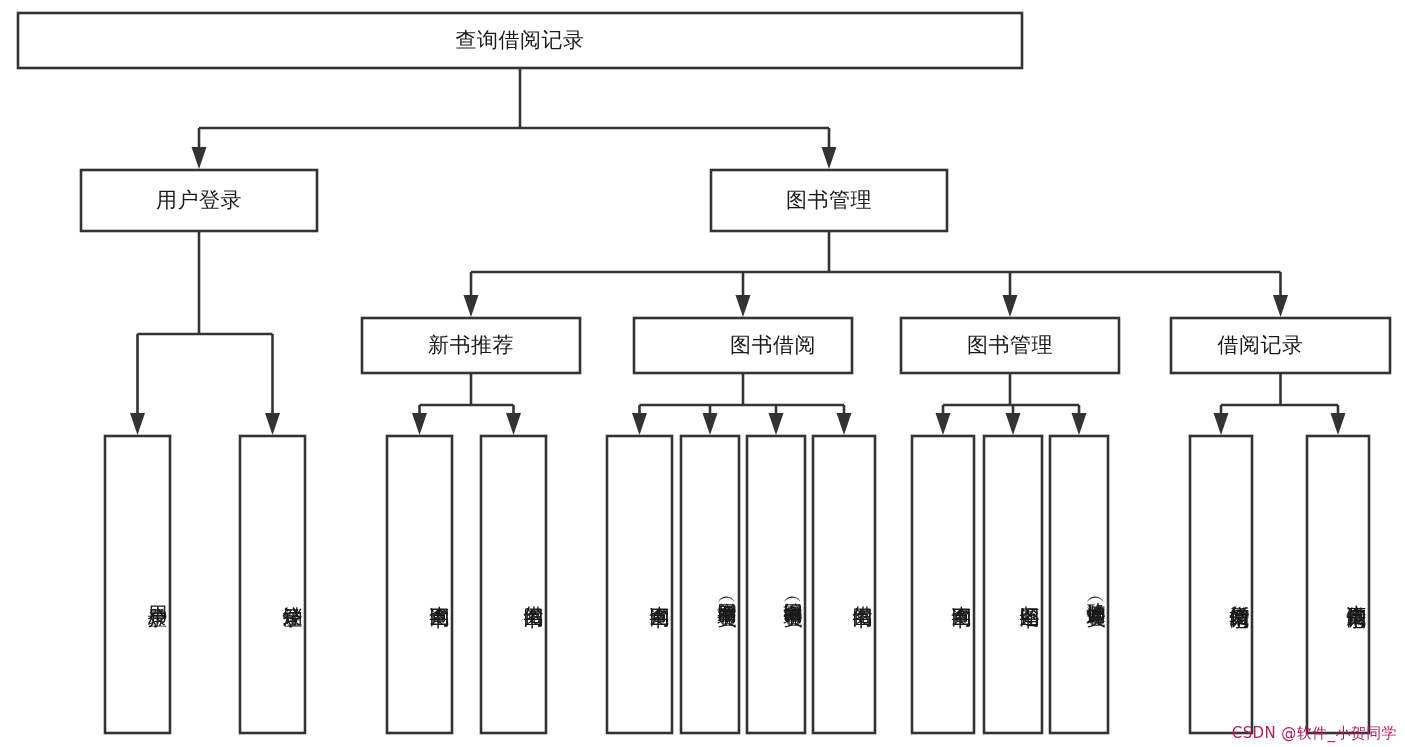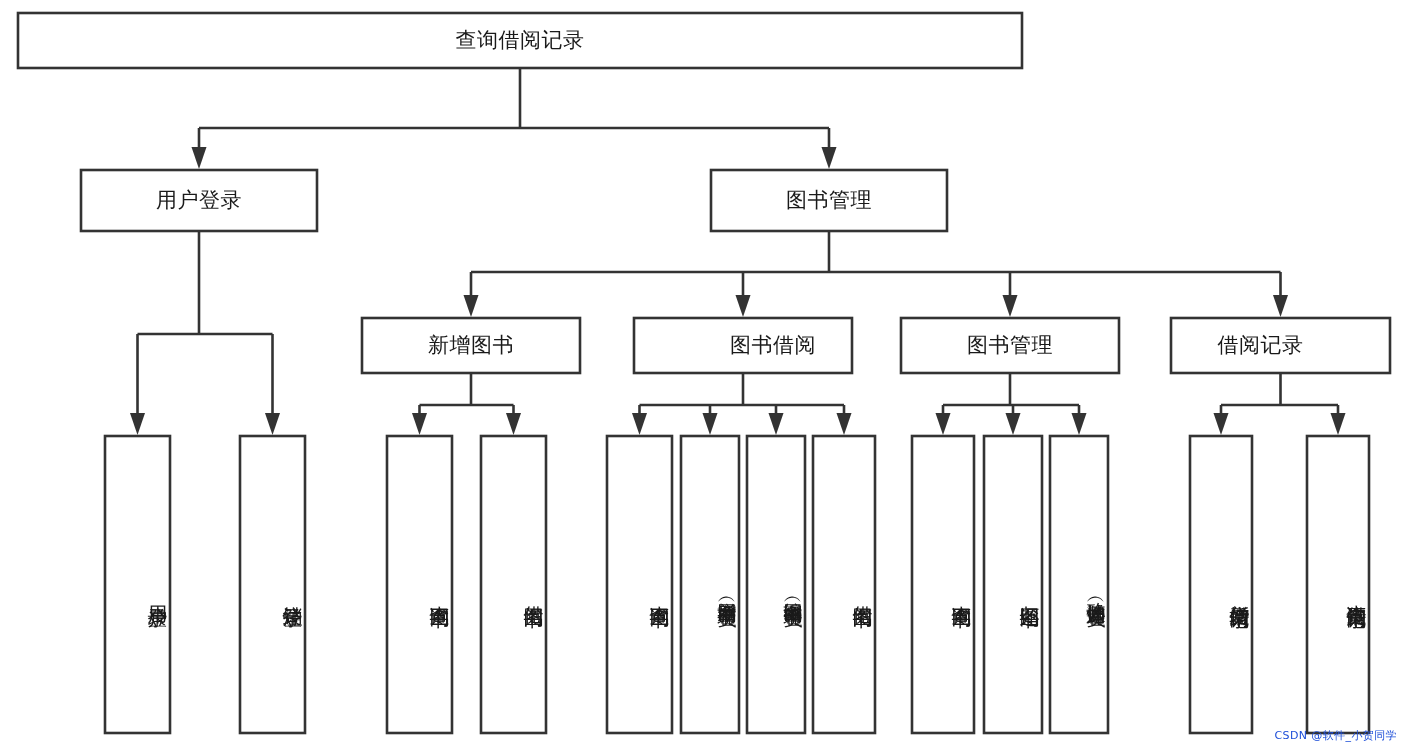--- a/index.html
+++ b/index.html
@@ -70,22 +70,22 @@
     pointer-events: none;
   }
   .hit {
     position: absolute;
     background: transparent;
   }
   .watermark {
     position: absolute;
     right: 8px;
     bottom: 4px;
-    color: #1d4ed8;
-    font-size: 11px;
+    color: #be185d;
+    font-size: 15px;
     letter-spacing: 0.4px;
     white-space: nowrap;
     pointer-events: none;
   }
 </style>
 </head>
 <body>
 
 <div id="diagram-root">
   <svg class="canvas" id="canvas" viewBox="0 0 1405 747" xmlns="http://www.w3.org/2000/svg">
@@ -162,21 +162,21 @@
       <rect class="node-box" x="1190" y="436" width="62" height="297"></rect>
       <rect class="node-box" x="1307" y="436" width="62" height="297"></rect>
     </svg>
   <div id="overlay">
       <div class="node-label-h" style="left: 18px; top: 13px; width: 1004px; height: 55px;">查询借阅记录</div>
       <div class="hit" title="图书管理系统" style="left: 18px; top: 13px; width: 1004px; height: 55px;"></div>
       <div class="node-label-h" style="left: 81px; top: 170px; width: 236px; height: 61px;">用户登录</div>
       <div class="hit" title="用户登录" style="left: 81px; top: 170px; width: 236px; height: 61px;"></div>
       <div class="node-label-h" style="left: 711px; top: 170px; width: 236px; height: 61px; text-align: center;">图书管理</div>
       <div class="hit" title="图书管理" style="left: 711px; top: 170px; width: 236px; height: 61px;"></div>
-      <div class="node-label-h" style="left: 362px; top: 318px; width: 218px; height: 55px;">新增图书</div>
+      <div class="node-label-h" style="left: 362px; top: 318px; width: 218px; height: 55px;">新书推荐</div>
       <div class="hit" title="新书推荐" style="left: 362px; top: 318px; width: 218px; height: 55px;"></div>
       <div class="node-label-h" style="left: 664px; top: 318px; width: 218px; height: 55px;">图书借阅</div>
       <div class="hit" title="图书借阅" style="left: 634px; top: 318px; width: 218px; height: 55px;"></div>
       <div class="node-label-h" style="left: 901px; top: 318px; width: 218px; height: 55px;">图书管理</div>
       <div class="hit" title="当前借阅" style="left: 901px; top: 318px; width: 218px; height: 55px;"></div>
       <div class="node-label-h" style="left: 1171px; top: 318px; width: 179px; height: 55px;">借阅记录</div>
       <div class="hit" title="借阅记录" style="left: 1171px; top: 318px; width: 219px; height: 55px;"></div>
       <div class="node-label-v" style="left: 105px; top: 436px; width: 65px; height: 297px; padding-top: 14px; box-sizing: border-box;">用户登录</div>
       <div class="hit" title="用户登录" style="left: 105px; top: 436px; width: 65px; height: 297px;"></div>
       <div class="node-label-v" style="left: 240px; top: 436px; width: 65px; height: 297px; padding-top: 14px; box-sizing: border-box;">注销登录</div>

